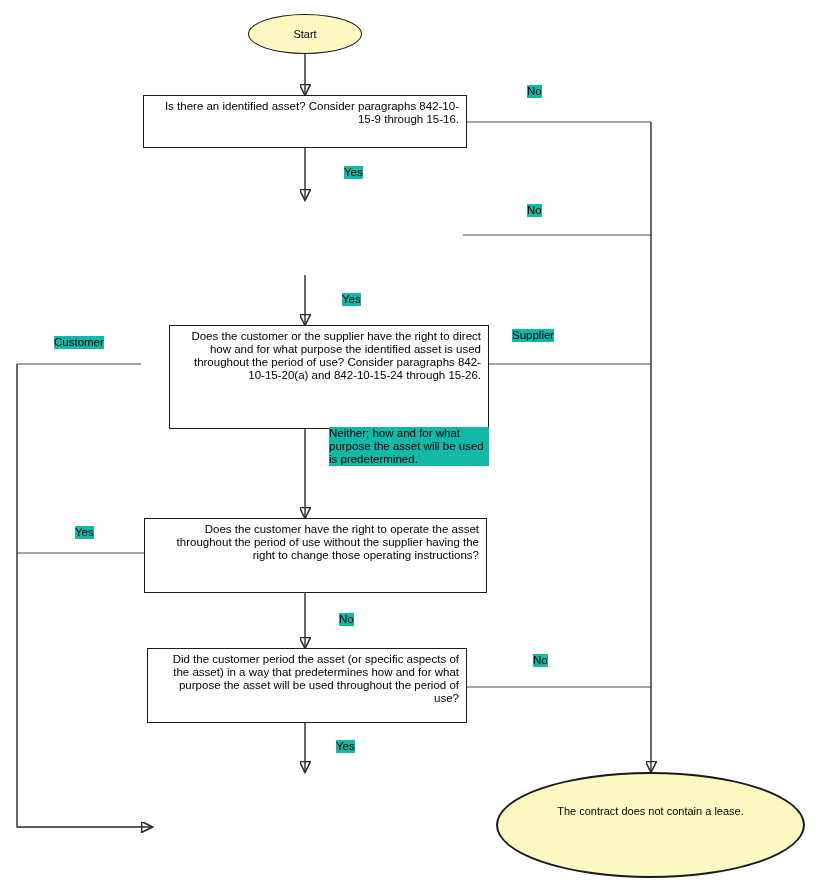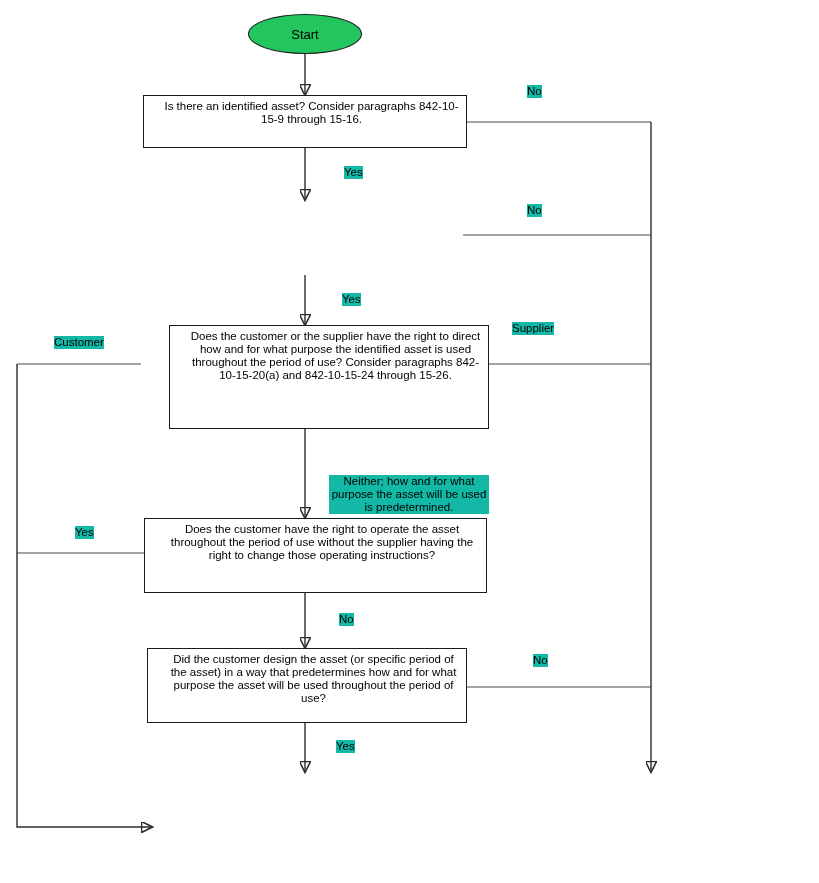--- a/index.html
+++ b/index.html
@@ -32,53 +32,52 @@
     stroke: #4a4a4a;
     stroke-width: 1.1;
   }
   .node-box {
     position: absolute;
     box-sizing: border-box;
     border: 1.8px solid #1a1a1a;
     background: #ffffff;
     font-size: 11.5px;
     line-height: 13px;
-    text-align: center;
+    text-align: right;
     padding: 4px 7px 0 20px;
   }
   .terminal {
     position: absolute;
     box-sizing: border-box;
     border-radius: 50%;
-    background: #22c55e;
+    background: #fef9c3;
     display: flex;
     align-items: center;
     justify-content: center;
     text-align: center;
-    font-size: 13px;
+    font-size: 11px;
     line-height: 13px;
   }
   .terminal.start {
     border: 1.5px solid #1a1a1a;
   }
   .terminal.outcome {
     border: 2px solid #1a1a1a;
     padding: 0 30px;
   }
   .edge-label {
     position: absolute;
     font-size: 11.5px;
     line-height: 13px;
     white-space: nowrap;
     background: #14b8a6;
   }
   .edge-label.multiline {
     white-space: normal;
-    text-align: center;
-    margin-top: 48px;
+    text-align: left;
   }
 </style>
 </head>
 <body>
 
 <div id="canvas">
 
   <svg id="edges" width="819" height="883" viewBox="0 0 819 883">
     <defs>
       <marker id="arrow" viewBox="0 0 10 10" refX="9.5" refY="5" markerWidth="13" markerHeight="11" orient="auto" markerUnits="userSpaceOnUse">
@@ -115,30 +114,33 @@
 
   <div class="node-box" style="left:141px; top:325px; width:320px; height:104px;margin-left:28px;">
     <span>Does the customer or the supplier have the right to direct how and for what purpose the identified asset is used throughout the period of use? Consider paragraphs 842-10-15-20(a) and 842-10-15-24 through 15-26.</span>
   </div>
 
   <div class="node-box" style="left:144px; top:518px; width:343px; height:75px;">
     <span>Does the customer have the right to operate the asset throughout the period of use without the supplier having the right to change those operating instructions?</span>
   </div>
 
   <div class="node-box" style="left:147px; top:648px; width:320px; height:75px;">
-    <span>Did the customer design the asset (or specific period of the asset) in a way that predetermines how and for what purpose the asset will be used throughout the period of use?</span>
+    <span>Did the customer period the asset (or specific aspects of the asset) in a way that predetermines how and for what purpose the asset will be used throughout the period of use?</span>
   </div>
 
 
+  <div class="terminal outcome" style="left:496px; top:772px; width:309px; height:106px; padding-bottom:28px;">
+    <span>The contract does not contain a lease.</span>
+  </div>
 
   <div class="edge-label" style="left:527px; top:85px;">No</div>
   <div class="edge-label" style="left:344px; top:166px;">Yes</div>
   <div class="edge-label" style="left:527px; top:204px;">No</div>
   <div class="edge-label" style="left:342px; top:293px;">Yes</div>
   <div class="edge-label" style="left:54px; top:336px;">Customer</div>
-  <div class="edge-label" style="left:512px; top:322px;">Supplier</div>
+  <div class="edge-label" style="left:512px; top:329px;">Supplier</div>
   <div class="edge-label multiline" style="left:329px; top:427px; width:160px;">Neither; how and for what purpose the asset will be used is predetermined.</div>
   <div class="edge-label" style="left:75px; top:526px;">Yes</div>
   <div class="edge-label" style="left:339px; top:613px;">No</div>
   <div class="edge-label" style="left:533px; top:654px;">No</div>
   <div class="edge-label" style="left:336px; top:740px;">Yes</div>
 
 </div>
 
 </body></html>

